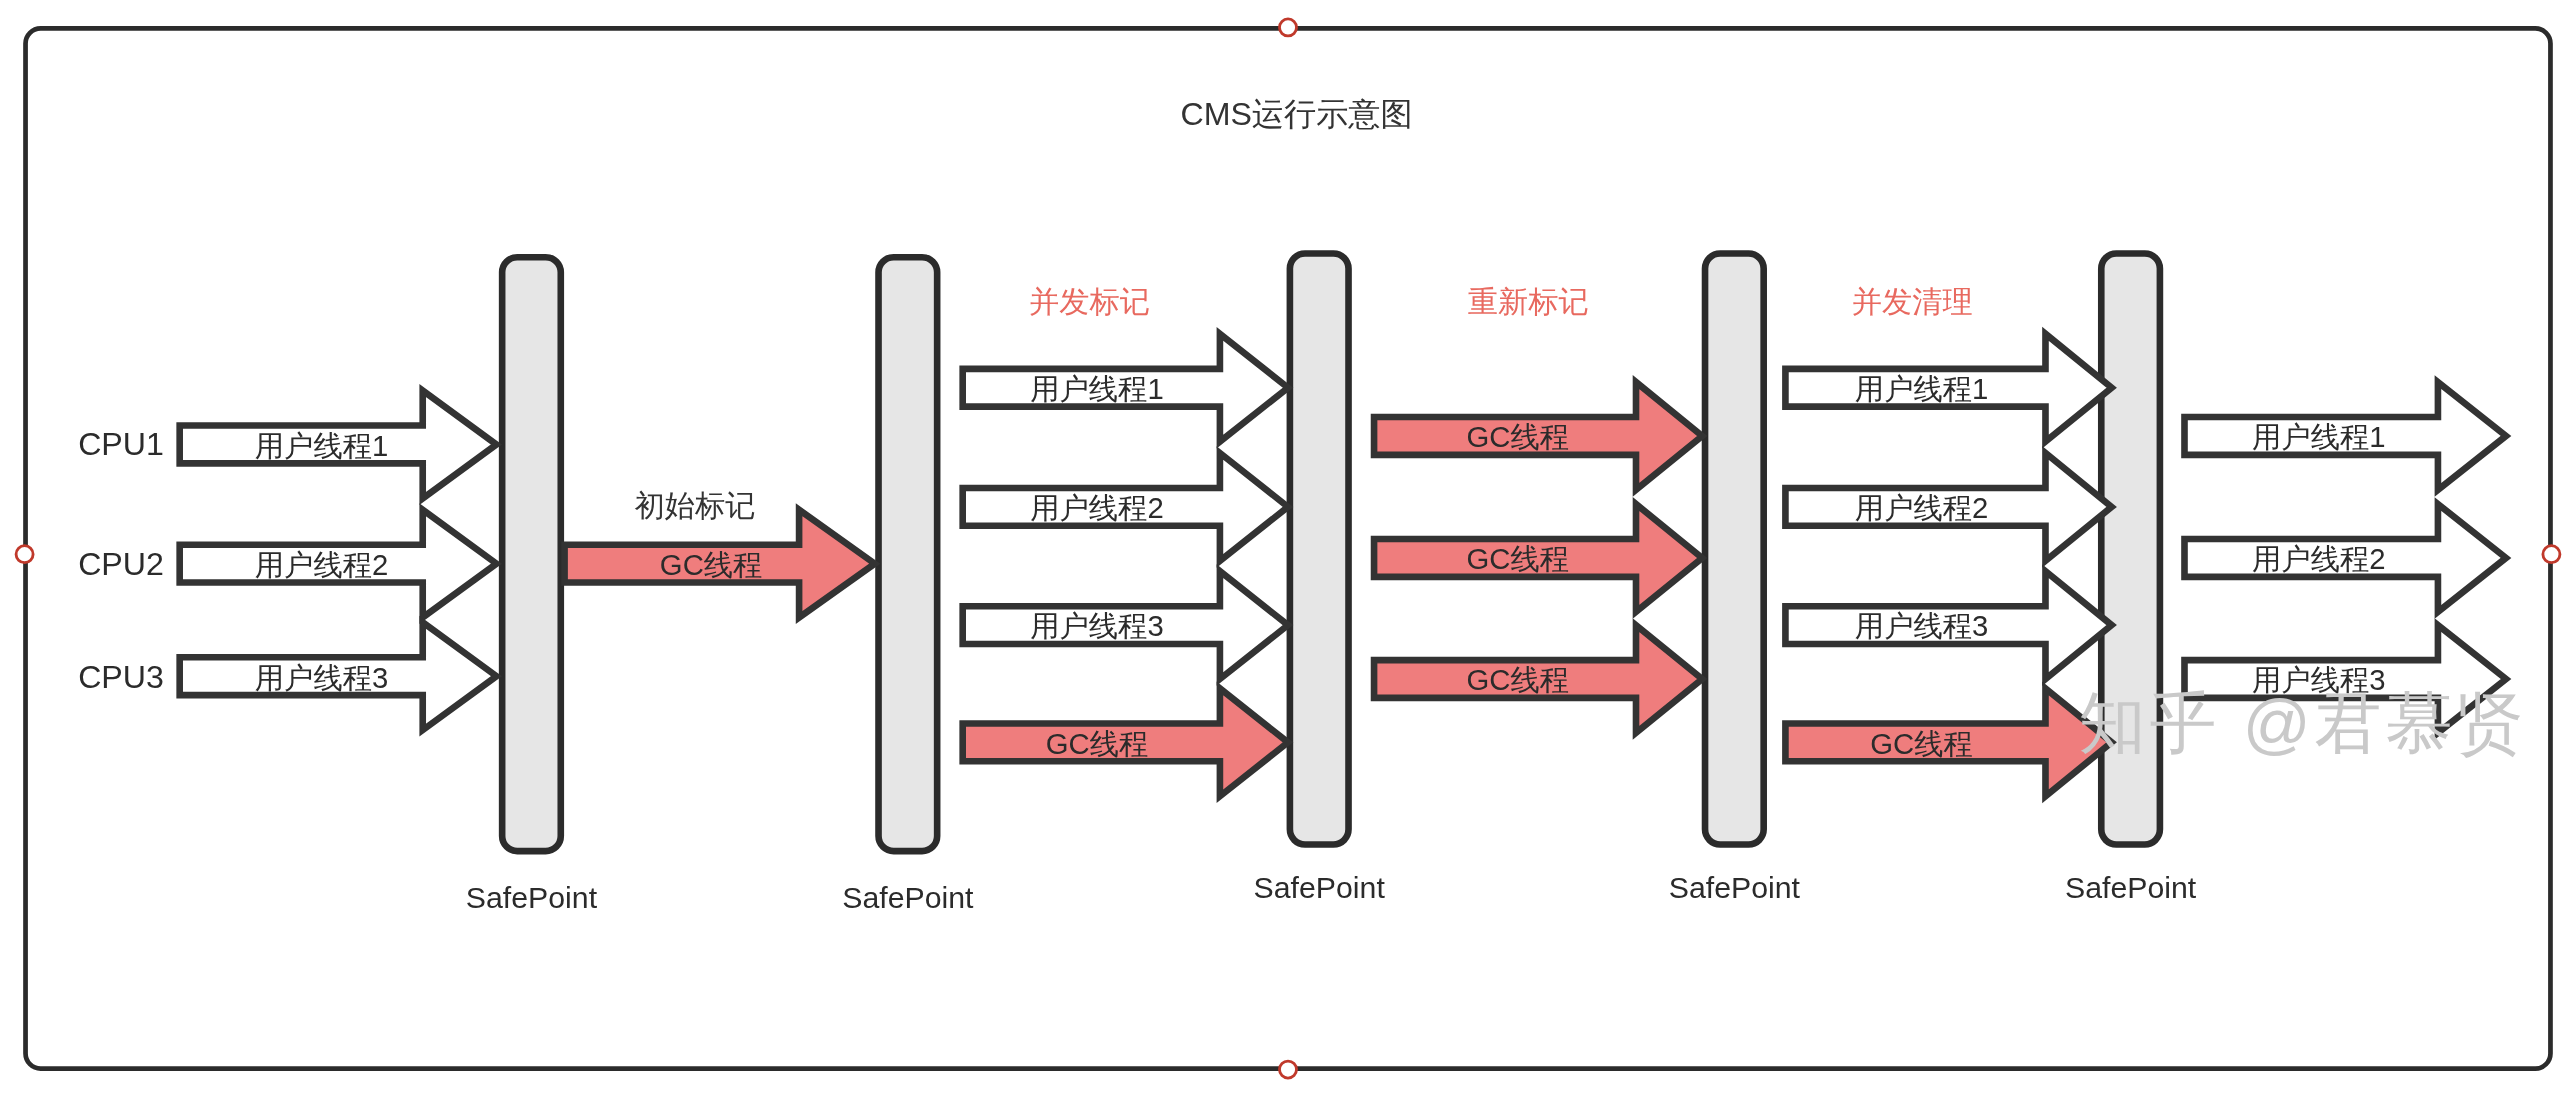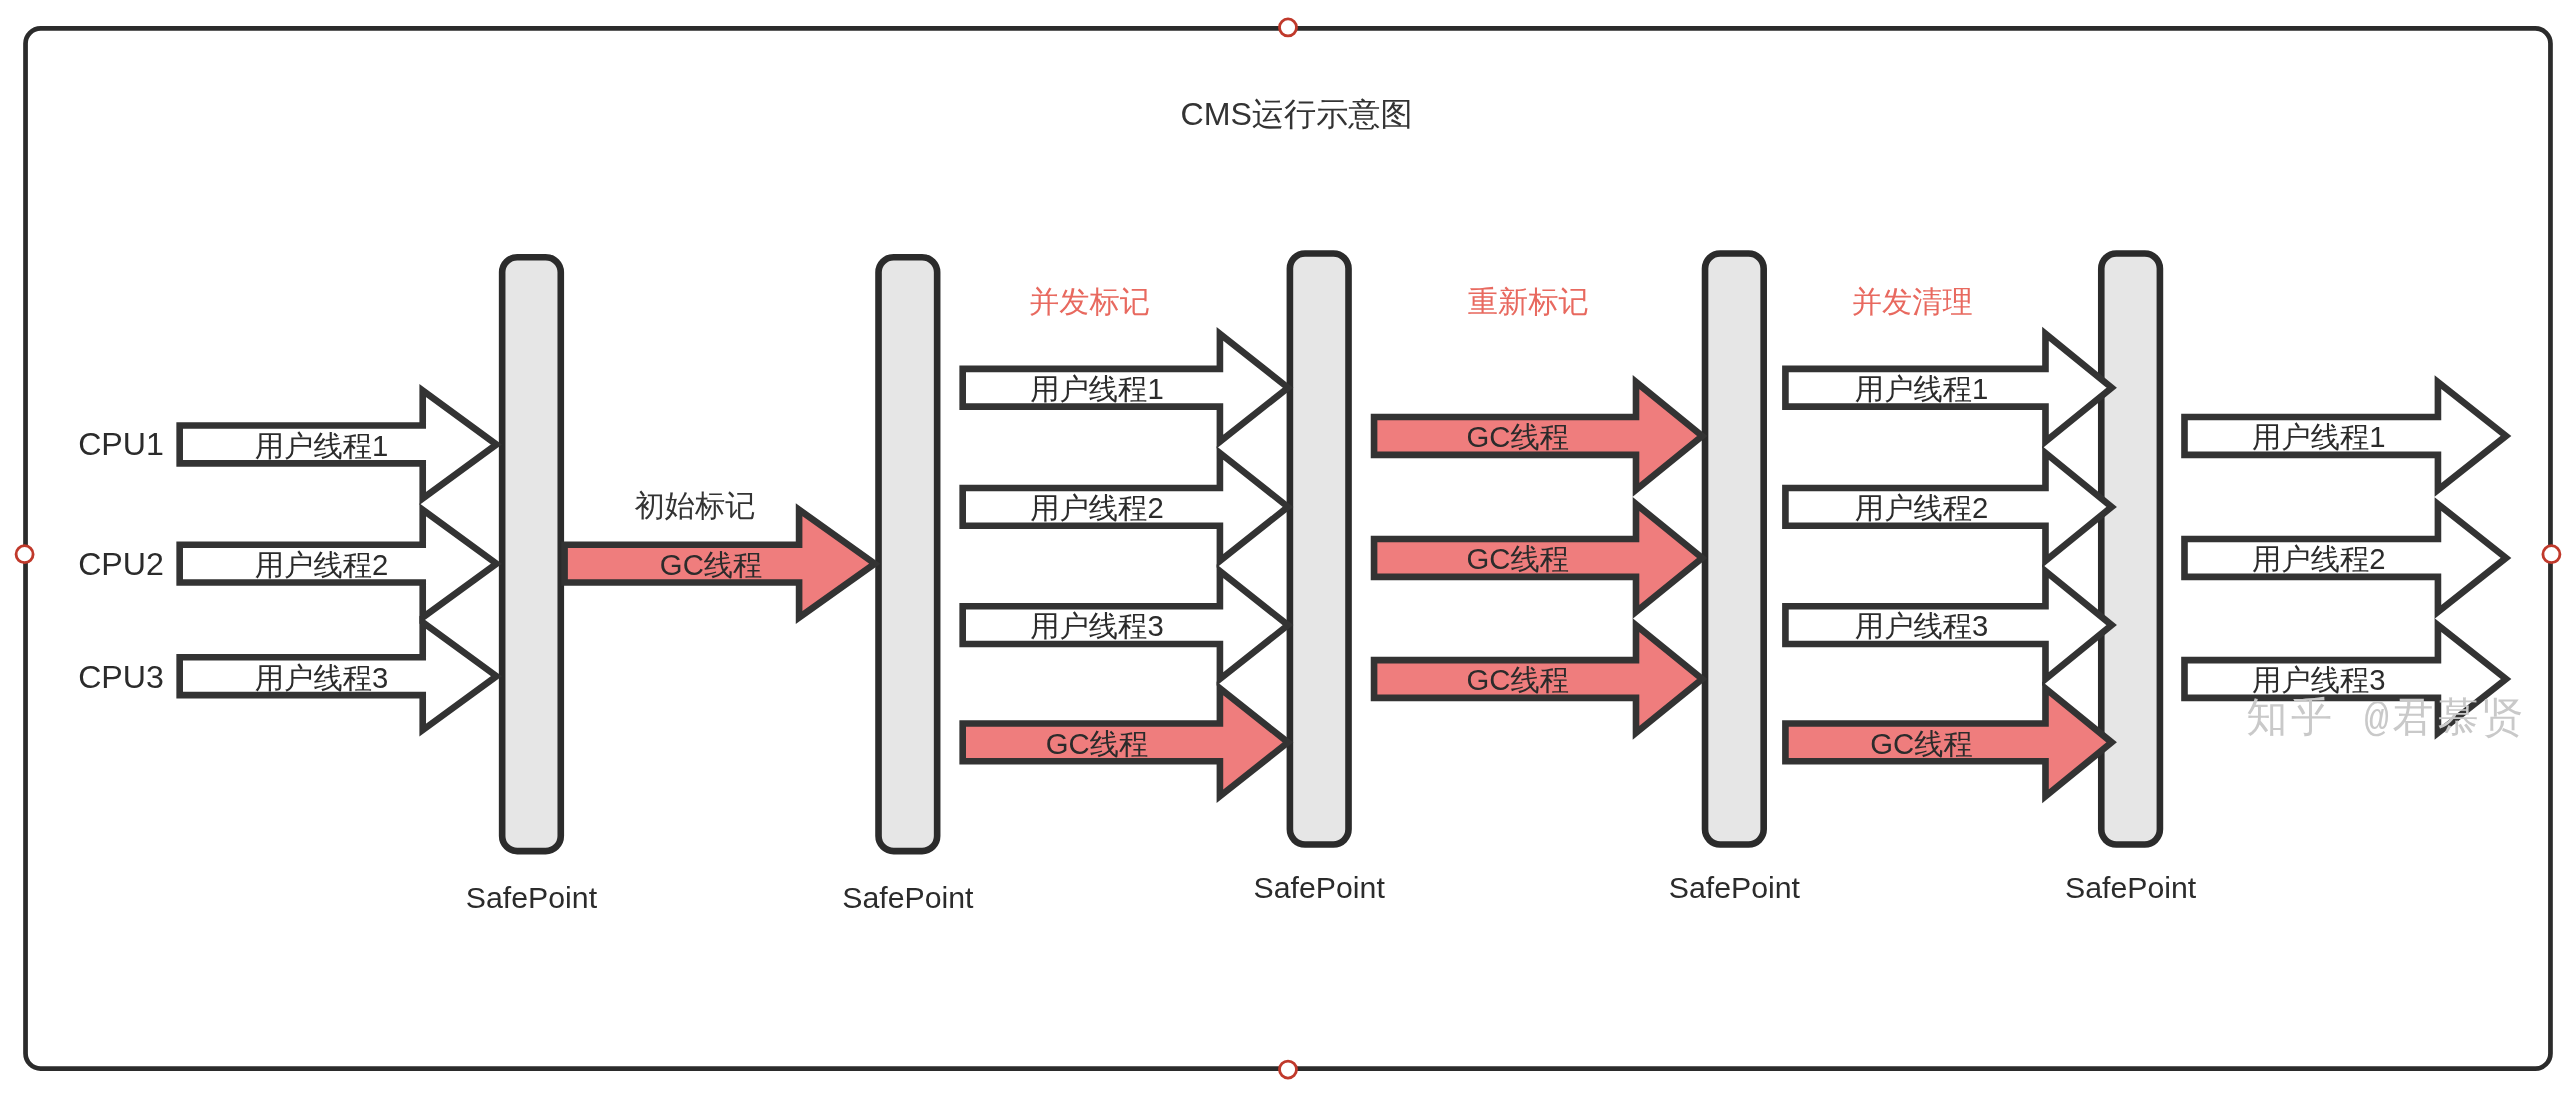--- a/index.html
+++ b/index.html
@@ -16,23 +16,23 @@
   .arrow-user{fill:#ffffff;stroke:#333333;stroke-width:7;stroke-linejoin:miter;}
   .arrow-gc{fill:#ef7d7d;stroke:#333333;stroke-width:7;stroke-linejoin:miter;}
   text{font-family:"Liberation Sans","DejaVu Sans",sans-serif;}
   .t-title{font-size:34px;fill:#333333;text-anchor:middle;}
   .t-cpu{font-size:34px;fill:#2b2b2b;text-anchor:middle;}
   .t-safepoint{font-size:32px;fill:#2b2b2b;text-anchor:middle;}
   .t-phase{font-size:32px;fill:#e8695f;text-anchor:middle;}
   .t-phase-dark{font-size:32px;fill:#333333;text-anchor:middle;}
   .t-thread{font-size:31px;fill:#2b2b2b;text-anchor:middle;}
   .watermark{
-    position:absolute;right:49px;bottom:52px;
-    font-size:41px;color:#c9c9c9;letter-spacing:3.8px;
-    white-space:nowrap;user-select:none;font-family:Liberation Mono, monospace;
+    position:absolute;right:49px;bottom:28px;
+    font-size:67px;color:#c9c9c9;letter-spacing:3.8px;
+    white-space:nowrap;user-select:none;
   }
 </style>
 </head>
 <body>
 
 <div id="stage">
   <svg id="canvas" viewBox="0 0 2724 1160" xmlns="http://www.w3.org/2000/svg">
 
     <rect class="frame-rect" x="27" y="30" width="2670" height="1100" rx="16" ry="16"></rect>
 

